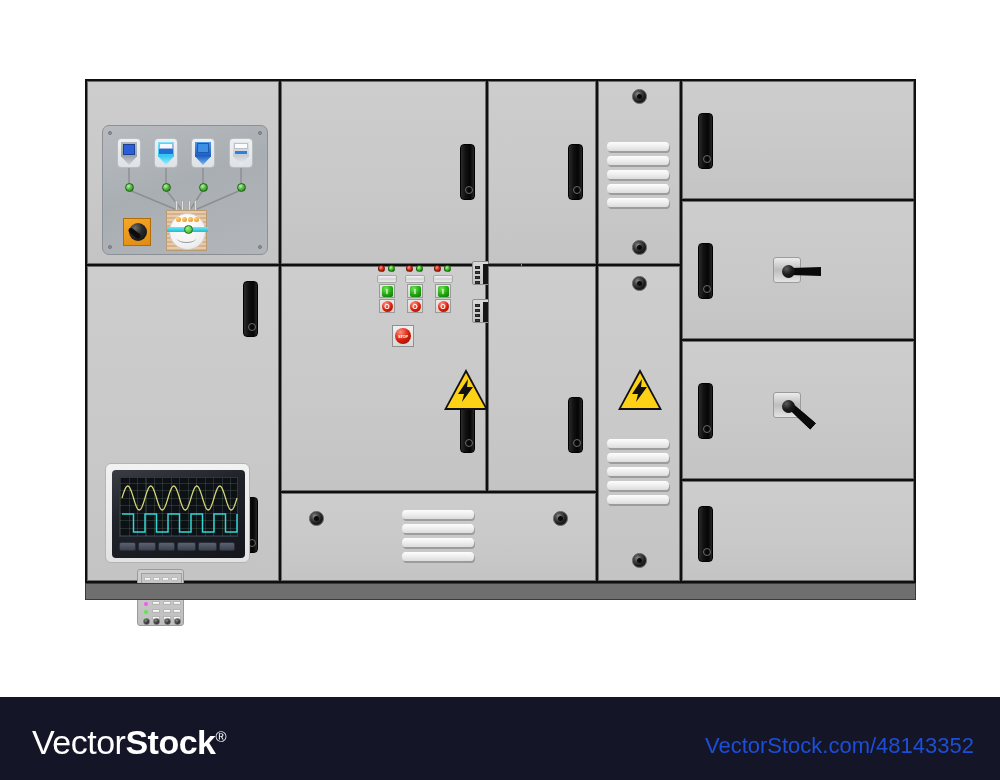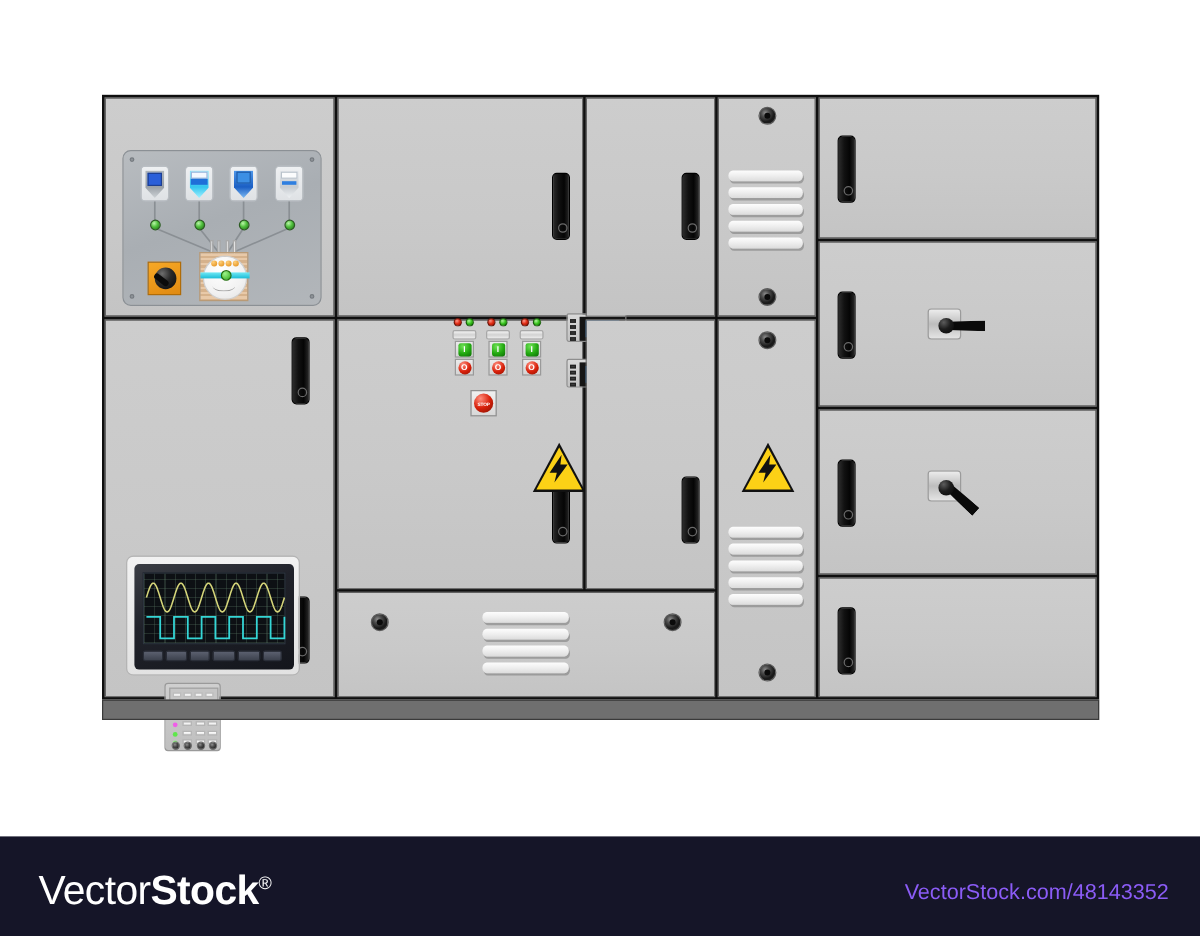--- a/index.html
+++ b/index.html
@@ -17,21 +17,21 @@
   #brand-logo {
     position:absolute; left:32px; top:723px;
     font-size:34px; color:#ffffff; letter-spacing:-0.5px;
     font-family:"Liberation Sans", sans-serif;
   }
   #brand-logo .thin { font-weight:400; }
   #brand-logo .bold { font-weight:700; }
   #brand-logo .reg { font-size:15px; vertical-align:super; font-weight:400; }
   #brand-url {
     position:absolute; right:26px; top:733px;
-    font-size:18px; color:#8b5cf6;
+    font-size:22px; color:#1d4ed8;
     font-family:"Liberation Sans", sans-serif;
   }
 
   
   #cabinet {
     position:absolute; left:85px; top:79px; width:831px; height:504px;
     background:#0f0f0f;
   }
   #plinth {
     position:absolute; left:85px; top:583px; width:831px; height:17px;

